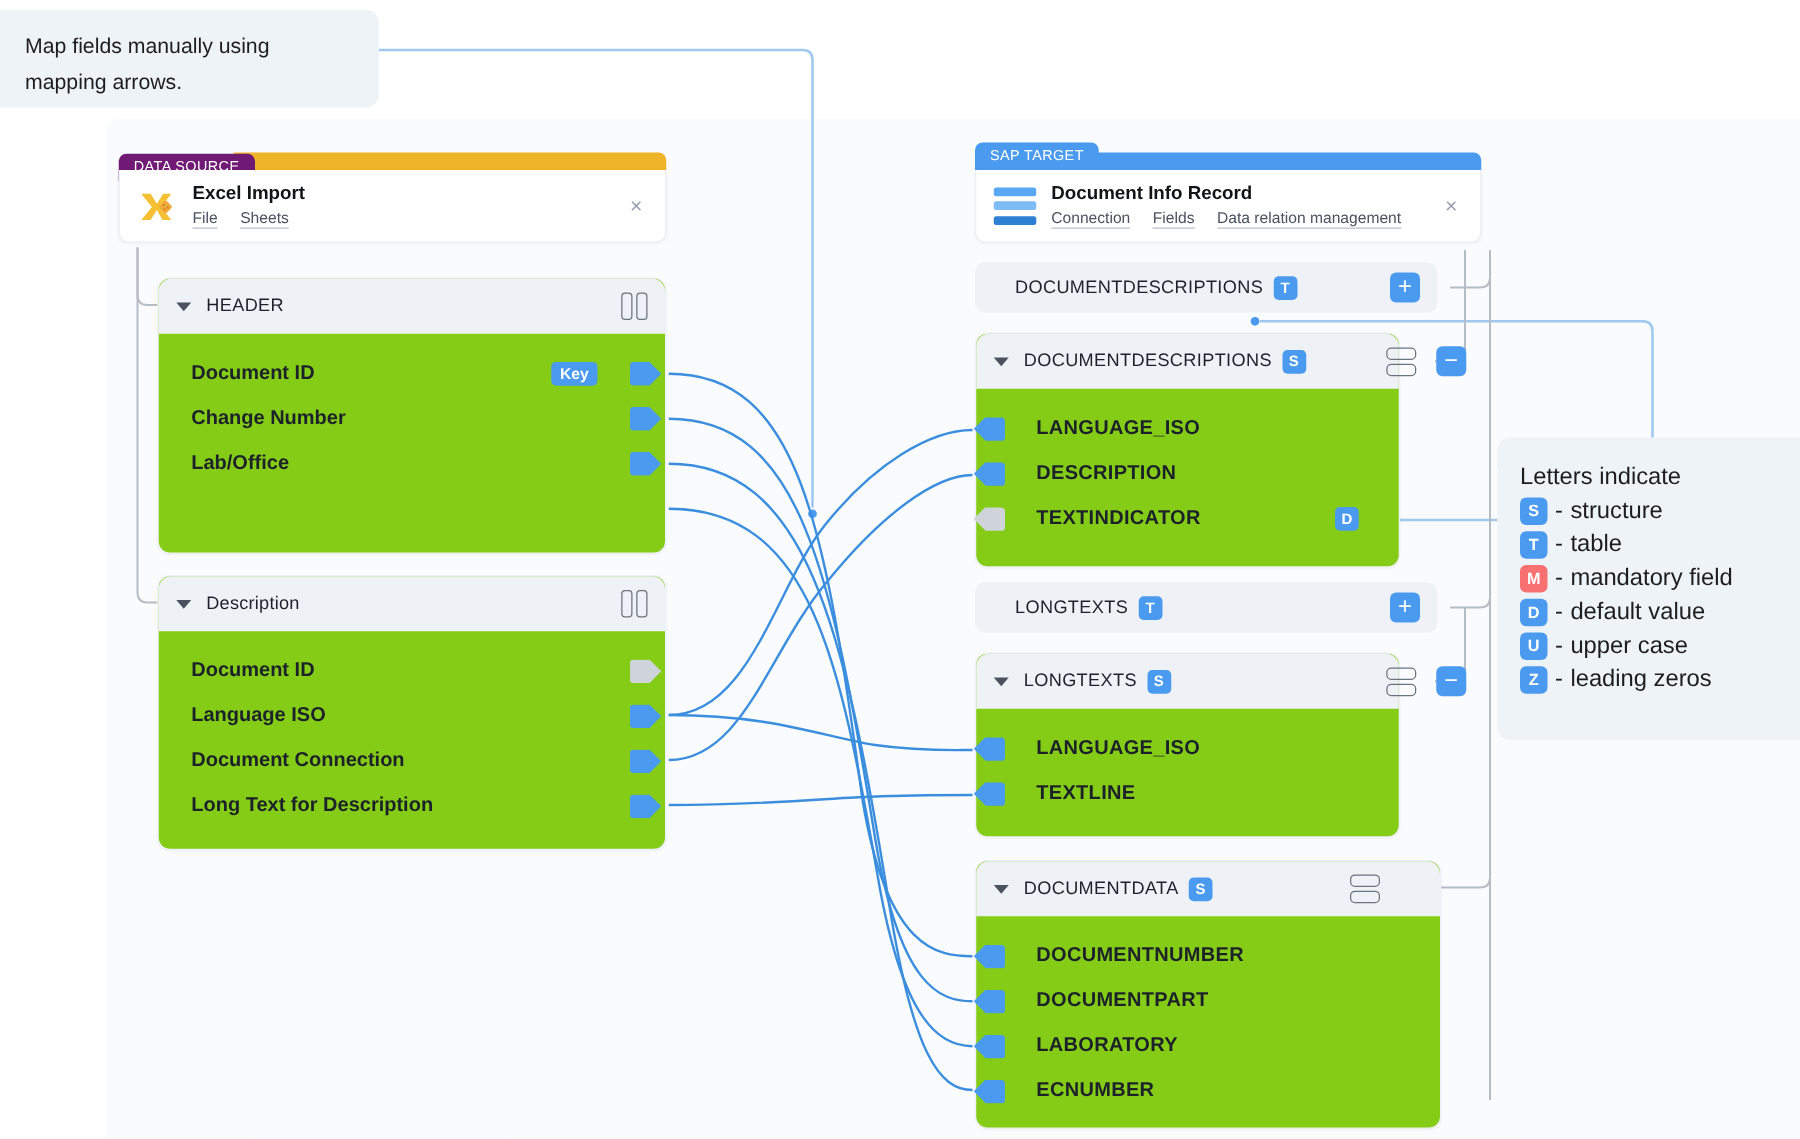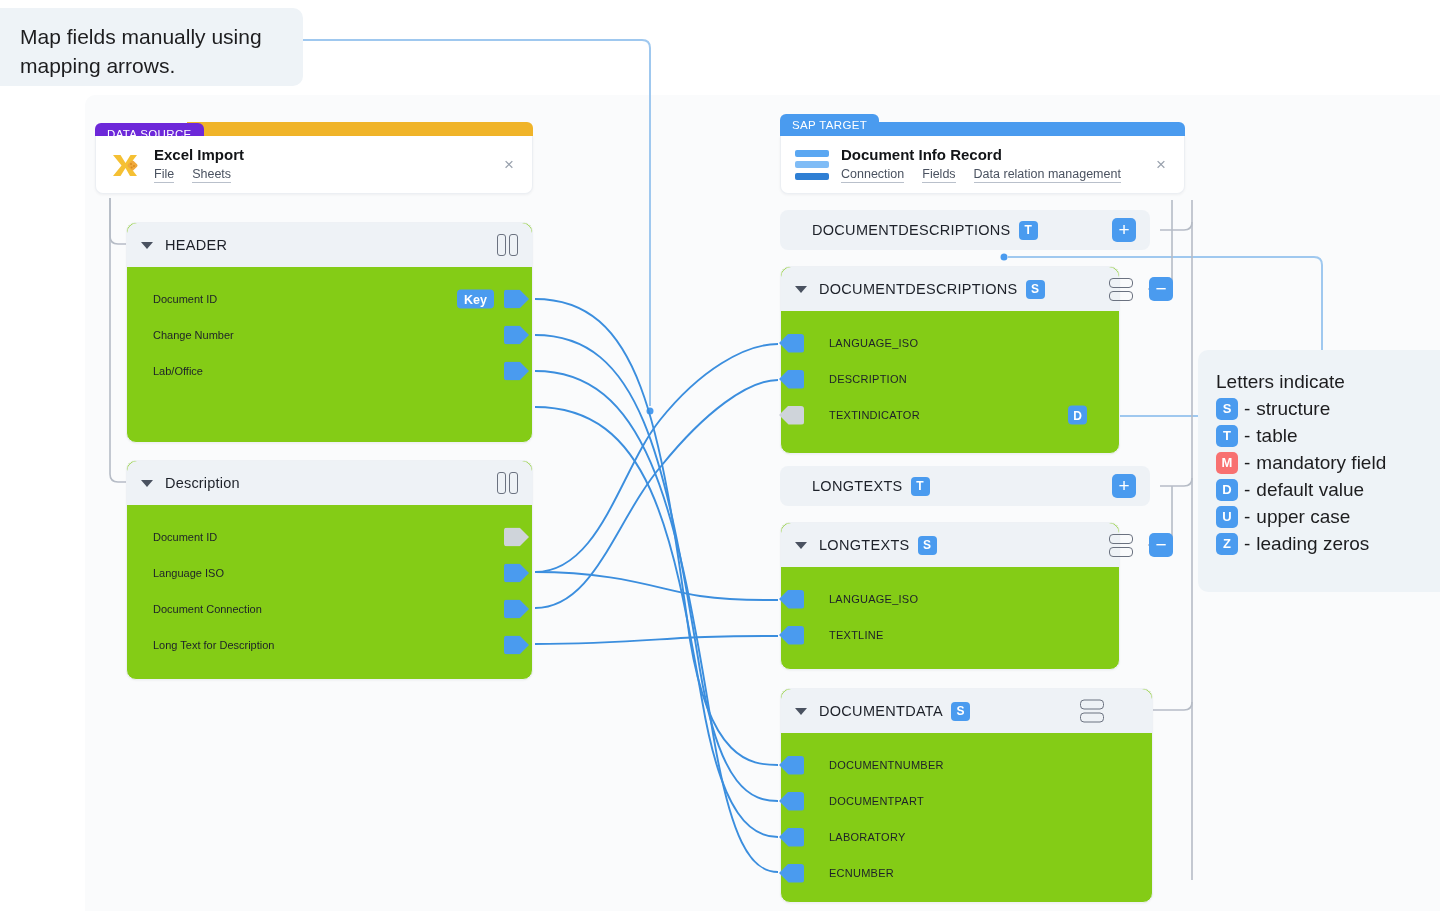--- a/index.html
+++ b/index.html
@@ -27,21 +27,21 @@
   
   .callout {
     position: absolute;
     background: #eef3f7;
     border-radius: 10px;
     color: #1d1d1f;
   }
   #callout-top {
     left: 0px; top: 8px; width: 303px; height: 78px;
     padding: 14px 18px 0 20px;
-    font-size: 21px; line-height: 29px;
+    font-size: 17px; line-height: 29px;
     border-radius: 0 10px 10px 0;
   }
   #callout-legend {
     left: 1198px; top: 350px; width: 242px; height: 242px;
     padding: 18px 0 0 18px;
     font-size: 19px; line-height: 27px;
     border-radius: 10px 0 0 10px;
   }
   .legend-row { display: flex; align-items: center; gap: 6px; white-space: nowrap; }
   .legend-row .dash { font-size: 19px; color: #1d1d1f; }
@@ -66,21 +66,21 @@
   
   .panel-tab {
     position: absolute;
     height: 22px;
     padding: 0 12px;
     display: flex; align-items: center;
     font-size: 11.5px; letter-spacing: .35px;
     color: #ffffff;
     border-radius: 6px 6px 0 0;
   }
-  .tab-source { background: #6d28d9; }
+  .tab-source { background: #701a75; }
   .tab-target { background: #4a9bef; }
 
   .panel-bar { position: absolute; height: 14px; border-radius: 0 6px 0 0; }
   .bar-source { background: #f0b429; }
   .bar-target { background: #4a9bef; }
 
   
   .header-card {
     position: absolute;
     background: #ffffff;
@@ -153,23 +153,23 @@
     font-size: 19px; font-weight: 400; line-height: 1;
   }
   .sq-btn span { display: block; margin-top: -2px; }
 
   
   .field-row {
     position: relative;
     height: 36px;
     display: flex; align-items: center;
   }
-  .fr-label { font-size: 11px; color: #1d2129; }
+  .fr-label { font-size: 16px; color: #1d2129; font-weight: bold; }
   .fr-label.mono { letter-spacing: .25px; }
-  .fr-right { position: absolute; right: 0; top: 50%; transform: translateY(-50%); display: flex; align-items: center; gap: 10px; margin-left: 13px; }
+  .fr-right { position: absolute; right: 0; top: 50%; transform: translateY(-50%); display: flex; align-items: center; gap: 26px; margin-left: 13px; }
 
   
   .handle {
     width: 25px; height: 19px;
     background: #4a9bef;
     cursor: pointer;
   }
   .handle.muted { background: #cfd4da; }
   .handle.right-point { clip-path: polygon(0 0, 62% 0, 100% 50%, 62% 100%, 0 100%); border-radius: 3px 0 0 3px; }
   .handle.left-point  { clip-path: polygon(38% 0, 100% 0, 100% 100%, 38% 100%, 0 50%); border-radius: 0 3px 3px 0; }

